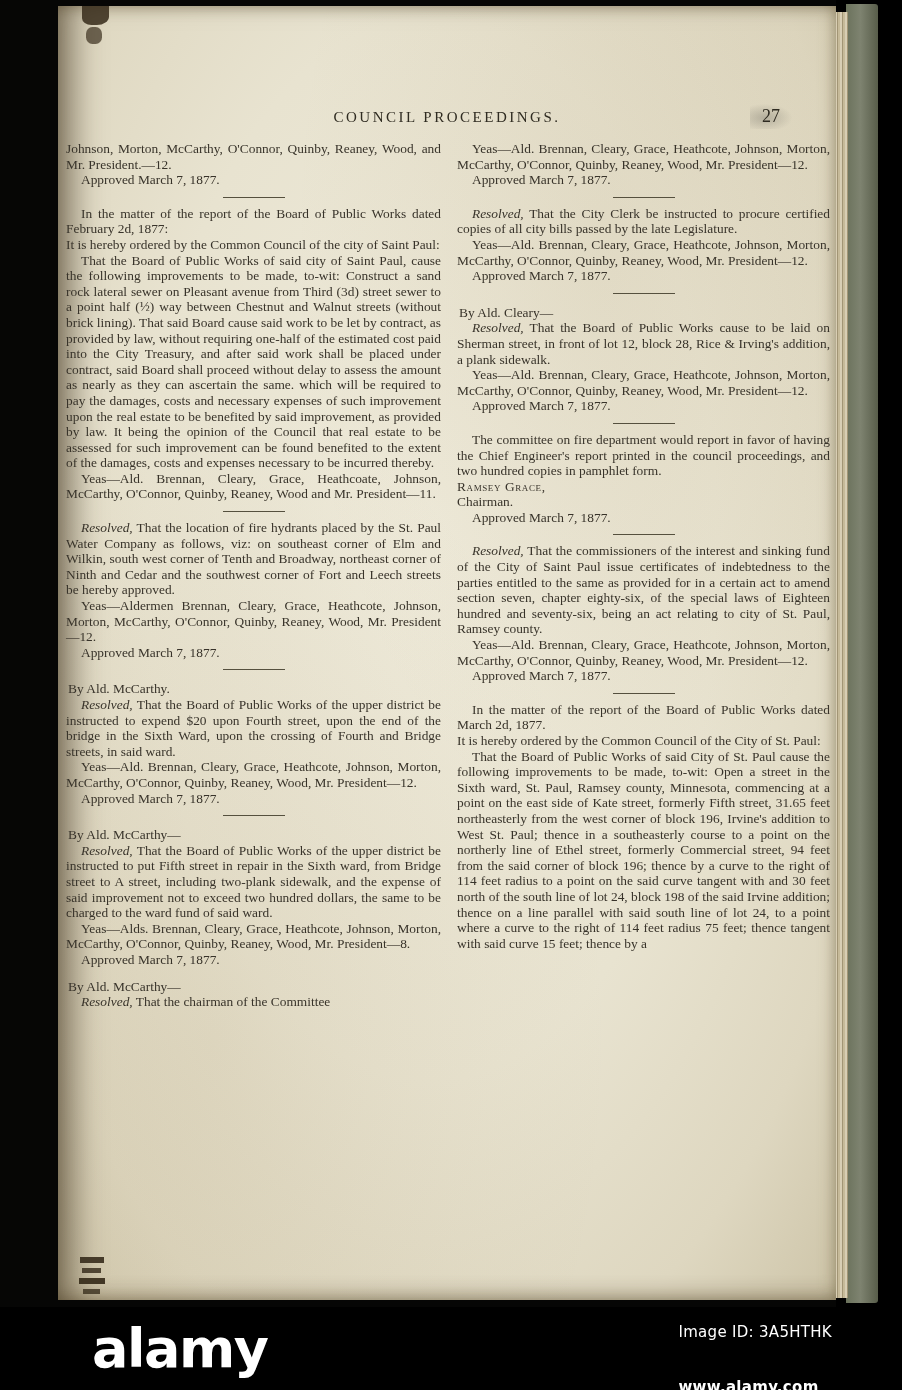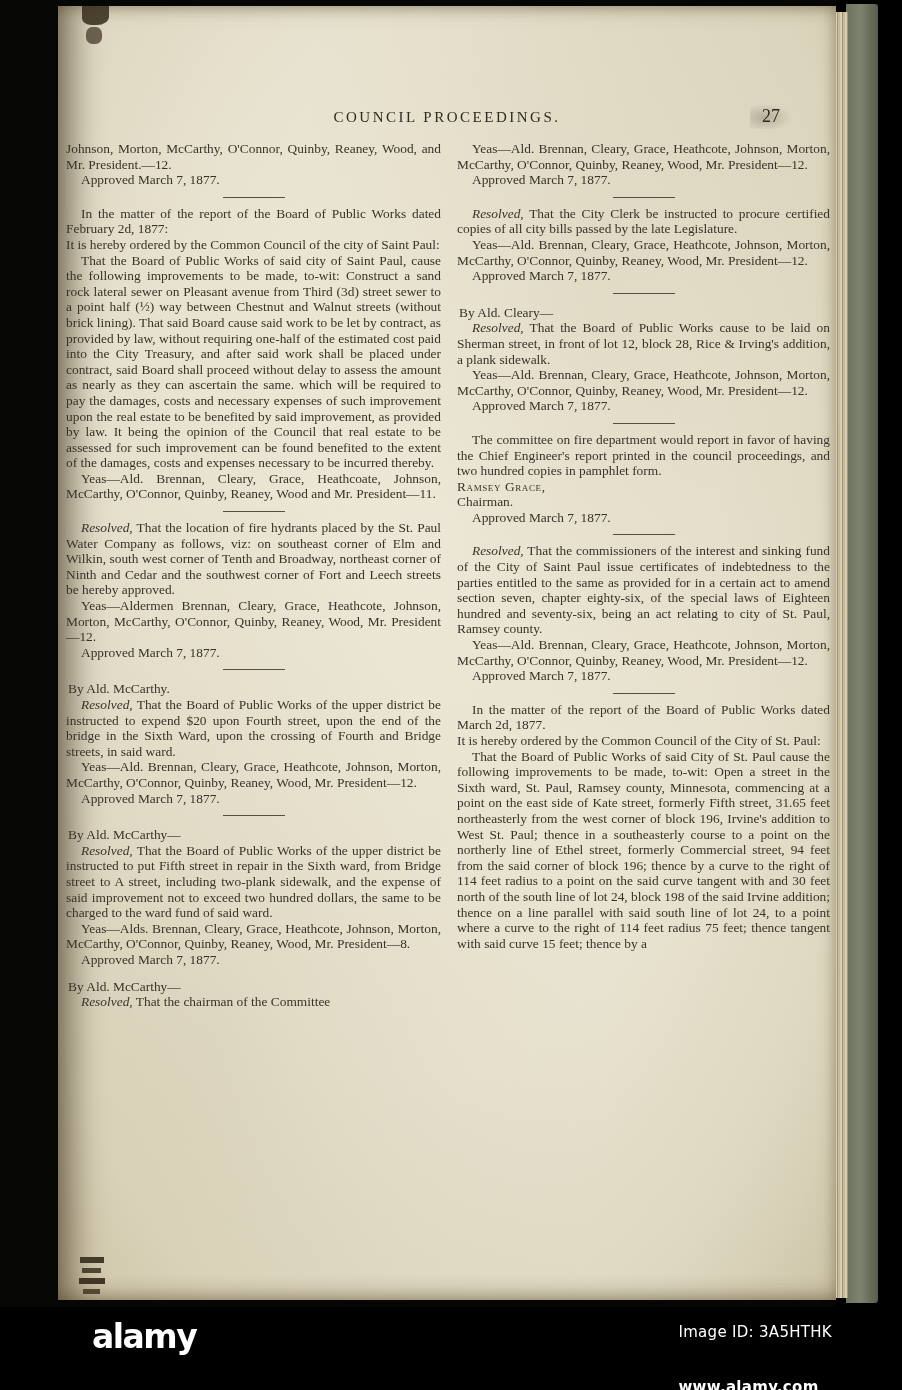--- a/index.html
+++ b/index.html
@@ -65,21 +65,21 @@
   .sig  { text-align:right; padding-right:34px; font-variant:small-caps; letter-spacing:.6px; }
   .sig2 { text-align:right; padding-right:8px; }
   .rule { width:62px; height:0; border-top:1px solid #55503e; margin:9px auto 8px auto; }
   .columns i { }
 
   
   .footer {
     position:absolute; left:0; top:1307px; width:902px; height:83px; background:#000;
     color:#fff; font-family:"DejaVu Sans", sans-serif;
   }
-  .brand { position:absolute; left:92px; top:10px; font-size:33px; font-weight:700; letter-spacing:-1.5px; }
+  .brand { position:absolute; left:92px; top:10px; font-size:54px; font-weight:700; letter-spacing:-1.5px; }
   .meta  { position:absolute; right:70px; top:16px; text-align:left; font-size:15px; }
   .meta .id { margin-bottom:7px; letter-spacing:.3px; }
   .meta .url { font-weight:700; letter-spacing:.3px;margin-top:37px; }
 </style>
 </head>
 <body>
 
 <div class="photo">
   <div class="cover"></div>
   <div class="fore-edge"></div>

